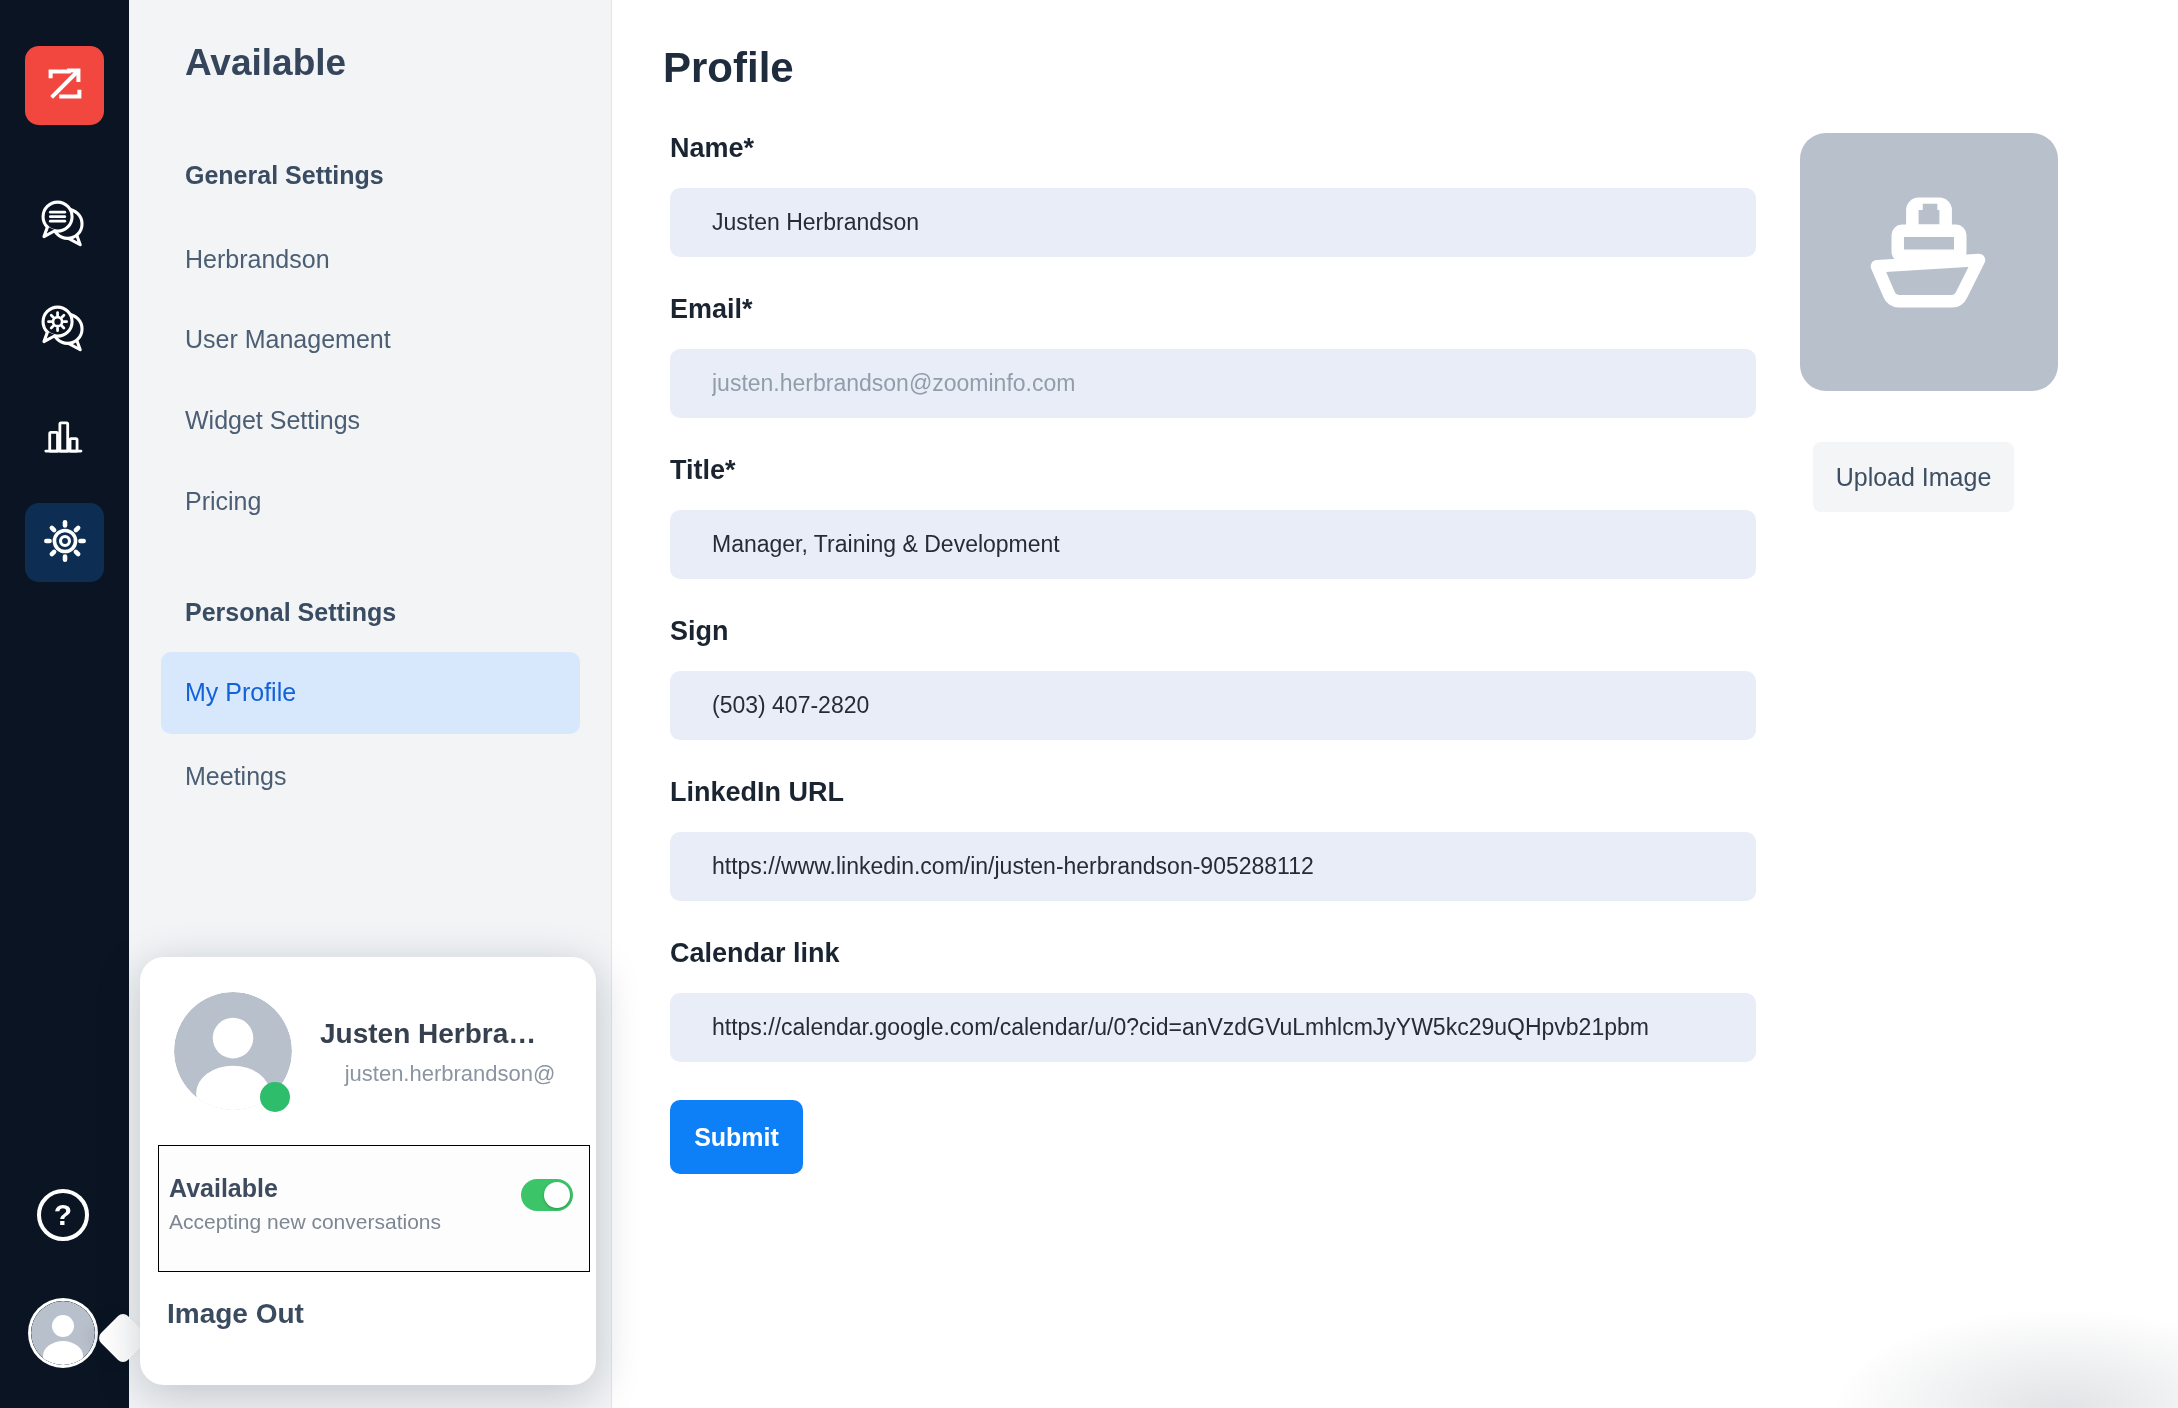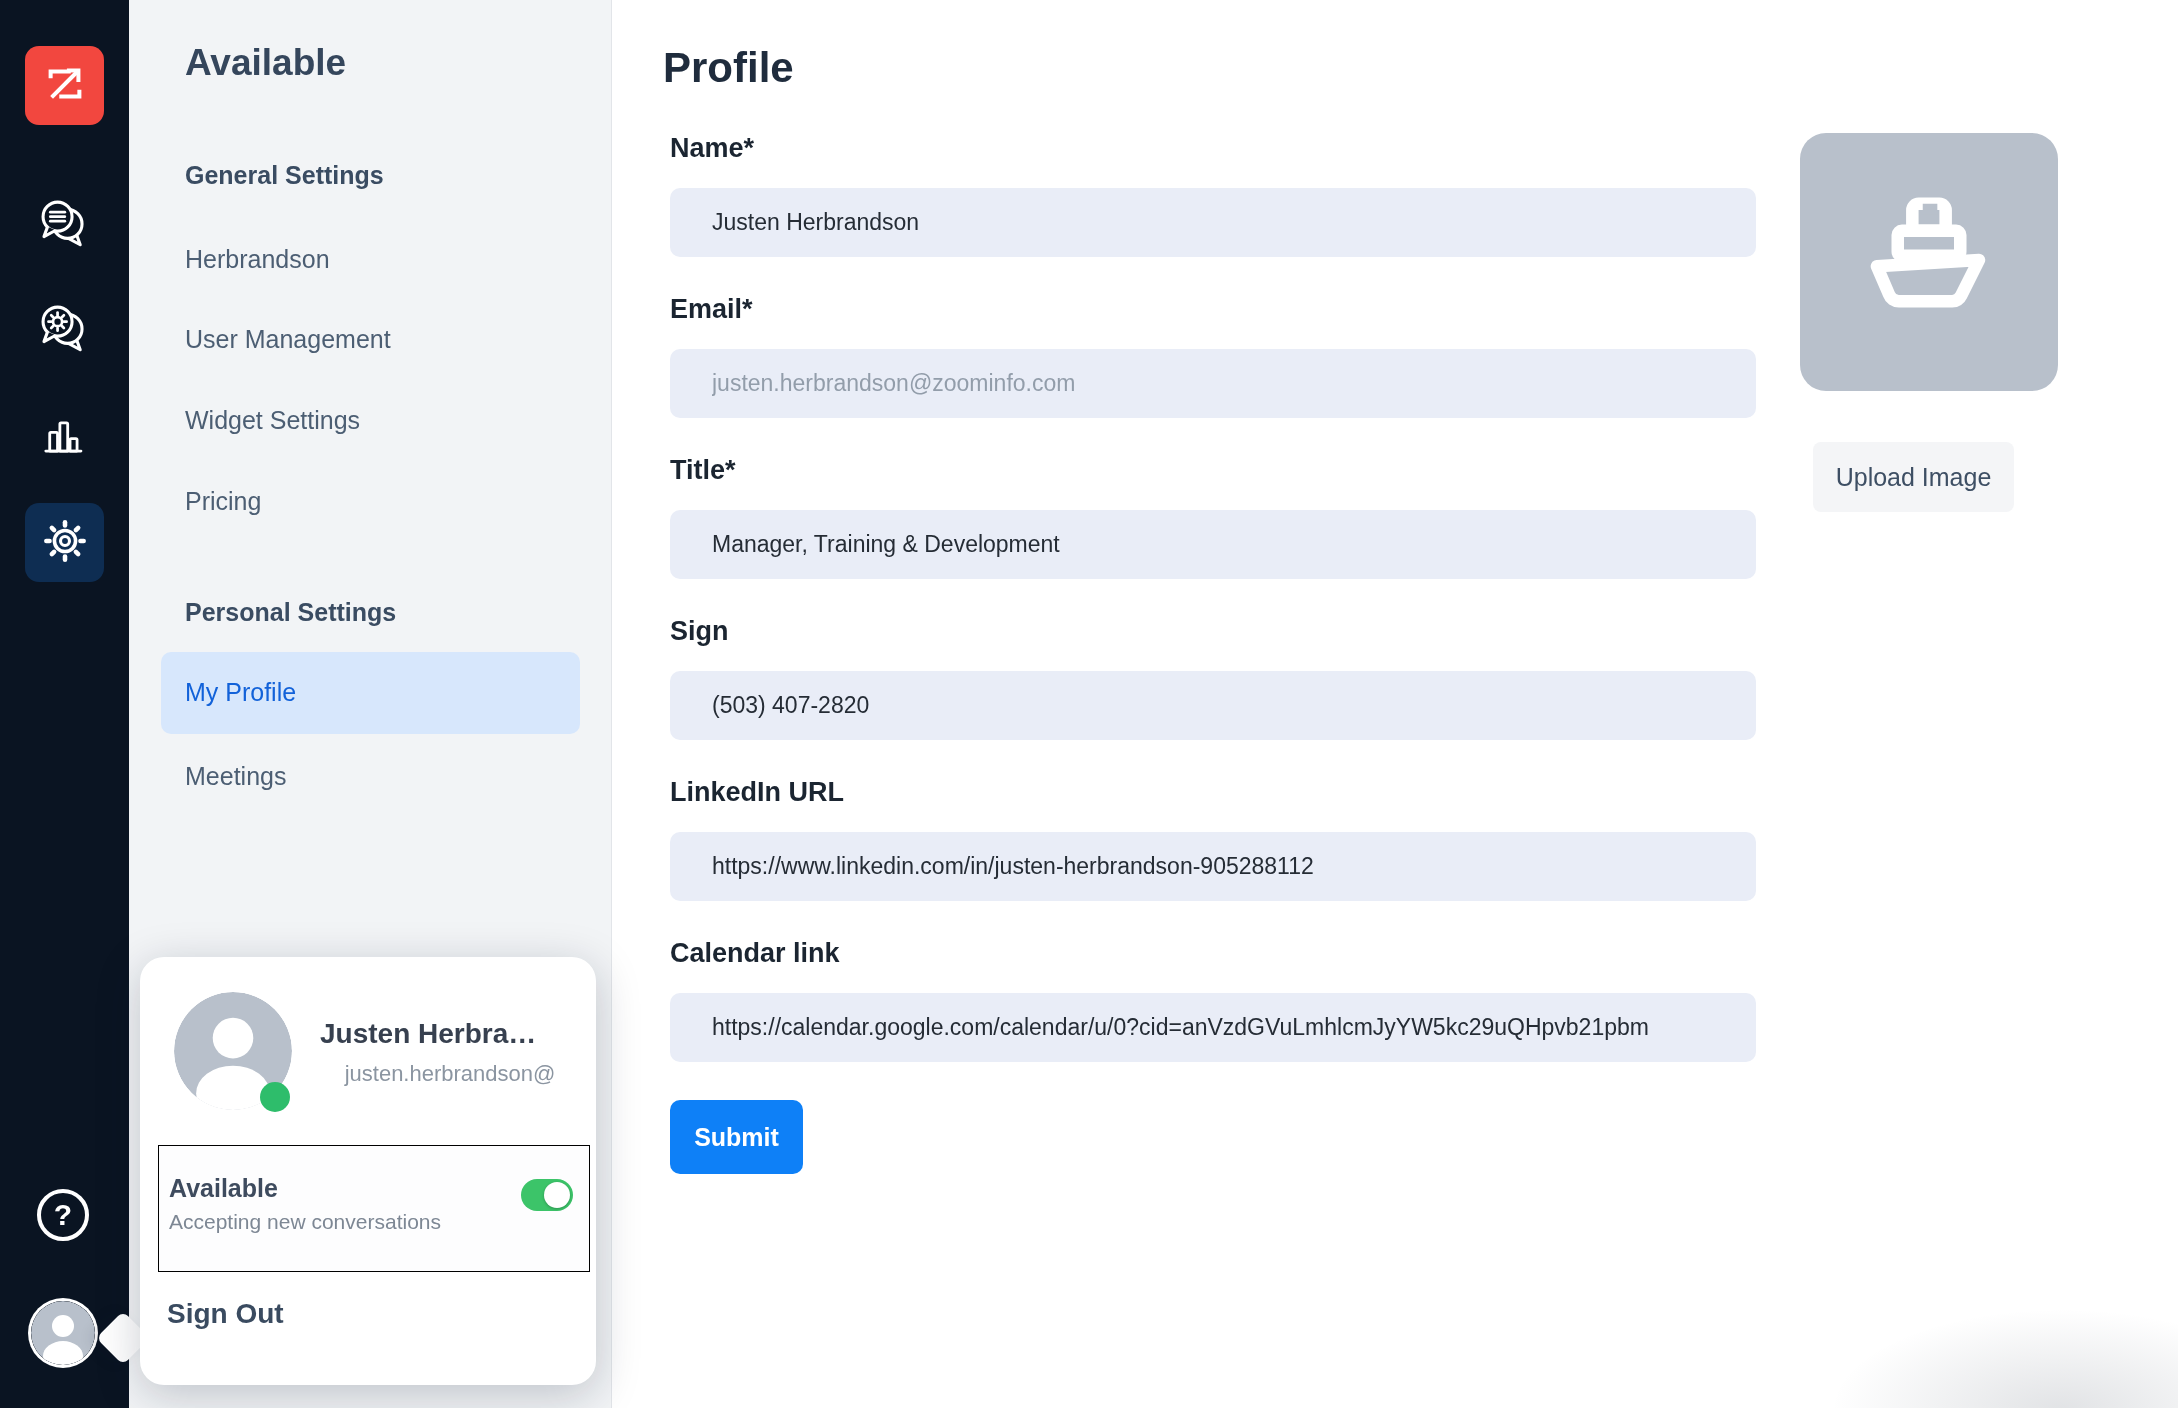--- a/index.html
+++ b/index.html
@@ -284,14 +284,14 @@
   <div class="popup-email">justen.herbrandson@</div>
 
   <div class="red-box">
     <div class="avail-title">Available</div>
     <div class="avail-sub">Accepting new conversations</div>
     <div class="toggle">
       <div class="toggle-knob"></div>
     </div>
   </div>
 
-  <div class="signout">Sign Out</div>
+  <div class="signout">Image Out</div>
 </div>
 
 </body></html>

